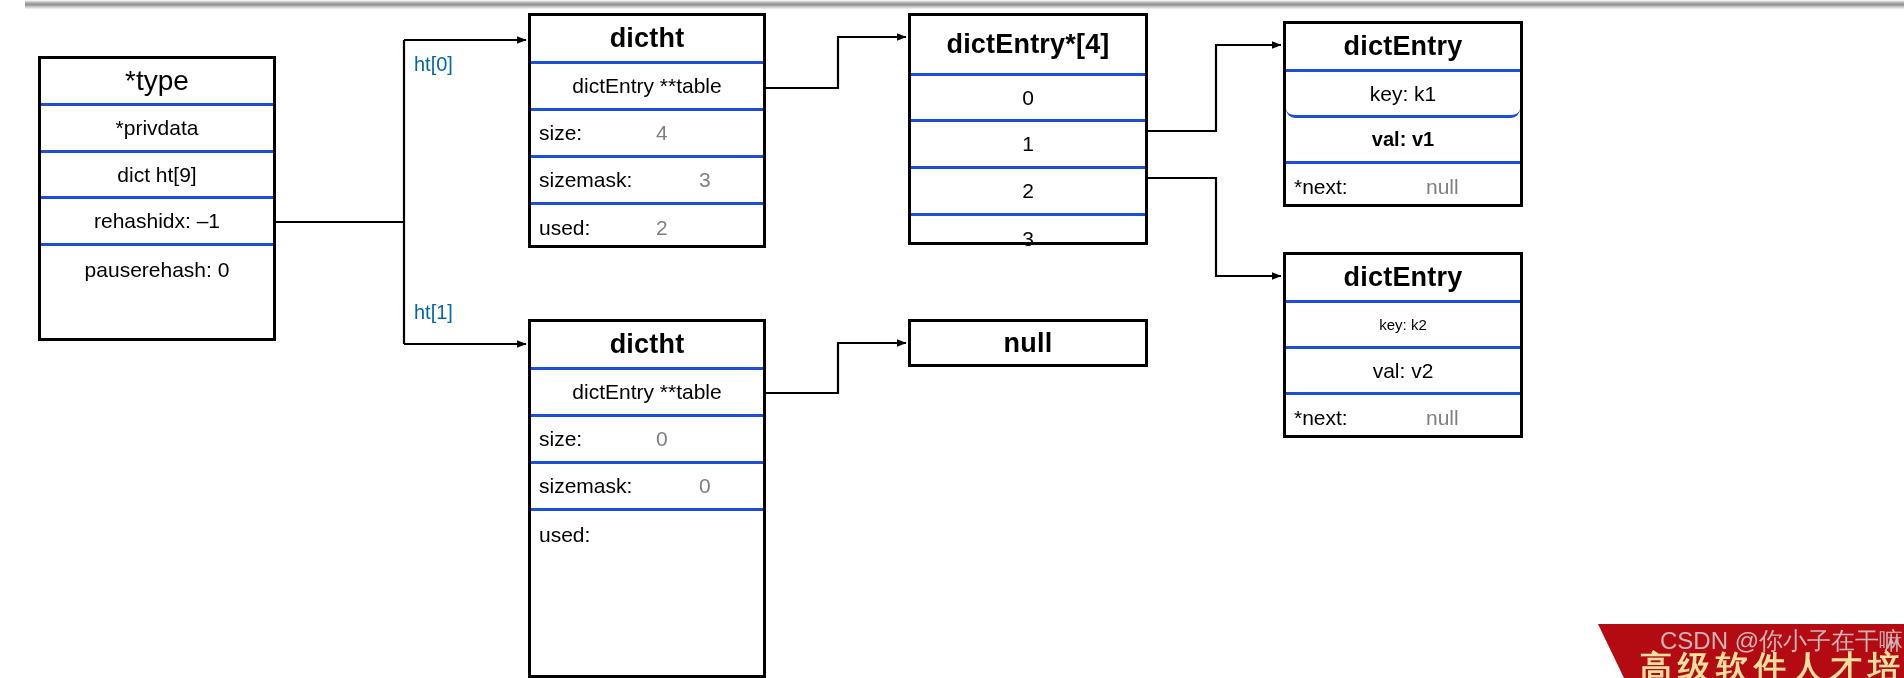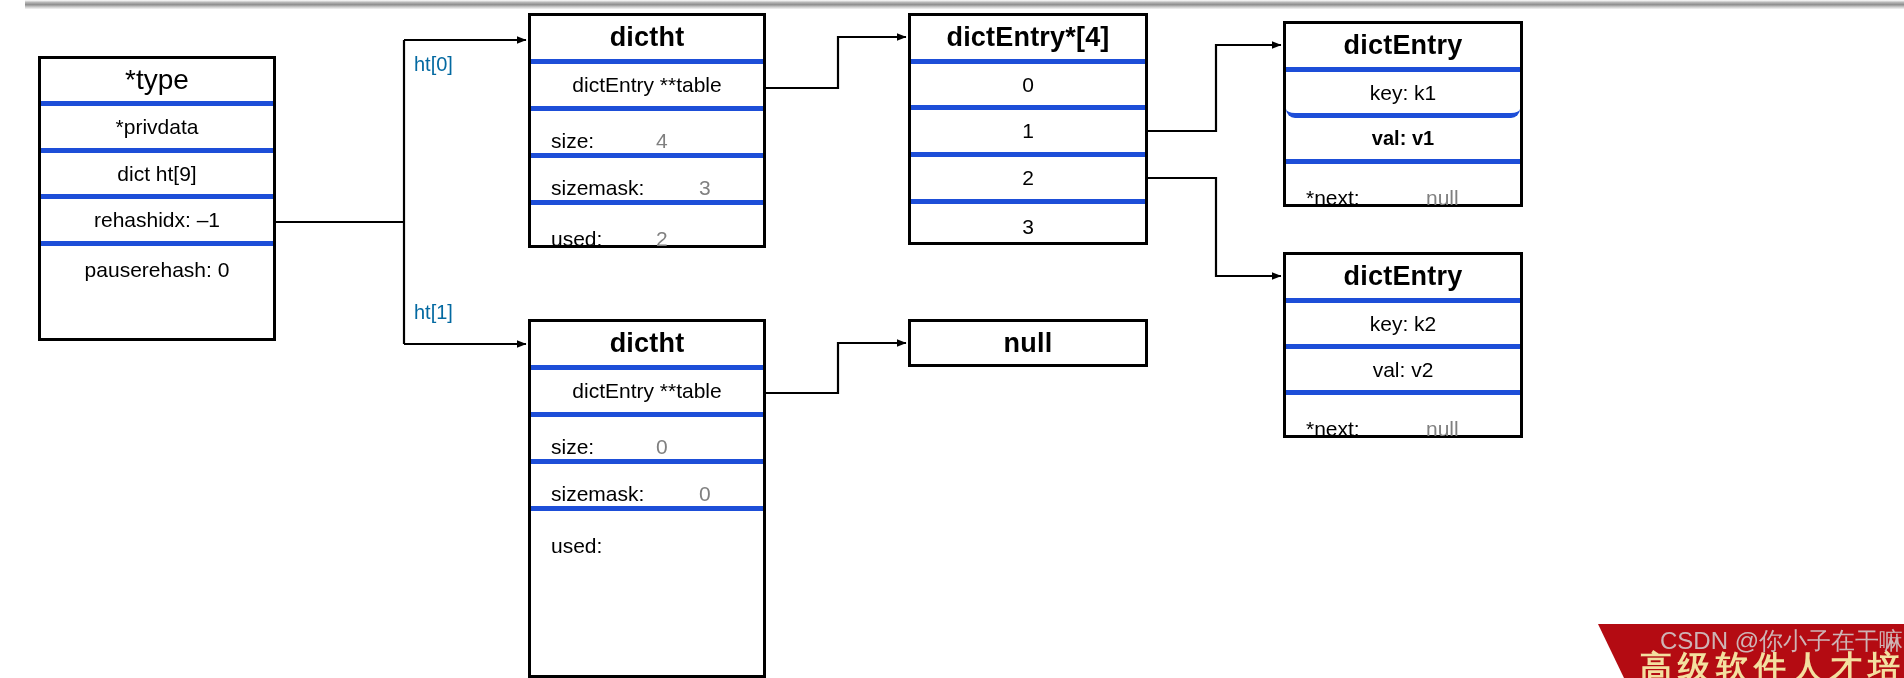--- a/index.html
+++ b/index.html
@@ -33,36 +33,35 @@
   }
   
   .box {
     position: absolute;
     box-sizing: border-box;
     border: 3px solid #000;
     background: #fff;
   }
   .row {
     box-sizing: border-box;
-    border-bottom: 5px solid #1d4ed8;
+    border-bottom: 3px solid #1d4ed8;
     display: flex;
     align-items: center;
     justify-content: center;
     position: relative;
     white-space: nowrap;
   }
   .row:last-child { border-bottom: none; }
   .title {
     font-weight: bold;
     letter-spacing: 0.2px;
   }
   .kv {
     justify-content: flex-start;
-    padding-left: 20px;
-    align-items: flex-end;
+    padding-left: 8px;
   }
   .kv .k { }
   .kv .v {
     color: #808080;
     position: absolute;
   }
 
   
   #wires {
     position: absolute;
@@ -179,21 +178,21 @@
       <span class="k">sizemask:</span>
       <span class="v" style="left:168px;">0</span>
     </div>
     <div class="row kv" style="height:47px; font-size:21px;">
       <span class="k">used:</span>
       <span class="v" style="left:125px;"></span>
     </div>
   </div>
 
   <div class="box" style="left:908px; top:13px; width:240px; height:232px;">
-    <div class="row title" style="height:48px; font-size:27px;">dictEntry*[4]</div>
+    <div class="row title" style="height:60px; font-size:27px;">dictEntry*[4]</div>
     <div class="row" style="height:46px; font-size:21px;">0</div>
     <div class="row" style="height:47px; font-size:21px;">1</div>
     <div class="row" style="height:47px; font-size:21px;">2</div>
     <div class="row" style="height:46px; font-size:21px;">3</div>
   </div>
 
   <div class="box" style="left:908px; top:319px; width:240px; height:48px;">
     <div class="row title" style="height:42px; font-size:27px;">null</div>
   </div>
 
@@ -202,21 +201,21 @@
     <div class="row" style="height:46px; font-size:21px;border-radius:9px;">key: k1</div>
     <div class="row" style="height:46px; font-size:20px;font-weight:bold;">val: v1</div>
     <div class="row kv" style="height:46px; font-size:21px;">
       <span class="k">*next:</span>
       <span class="v" style="left:140px;">null</span>
     </div>
   </div>
 
   <div class="box" style="left:1283px; top:252px; width:240px; height:186px;">
     <div class="row title" style="height:48px; font-size:27px;">dictEntry</div>
-    <div class="row" style="height:46px; font-size:21px;">key: k2</div>
+    <div class="row" style="height:46px; font-size:15px;">key: k2</div>
     <div class="row" style="height:46px; font-size:21px;">val: v2</div>
     <div class="row kv" style="height:46px; font-size:21px;">
       <span class="k">*next:</span>
       <span class="v" style="left:140px;">null</span>
     </div>
   </div>
 
   <div class="wm-banner" style="left:1598px; top:624px; width:306px; height:54px; background:#b40b12;">
     <div class="tri"></div>
     <div class="wm-text" style="left:42px; top:22px; font-size:32px;">高级软件人才培训</div>

